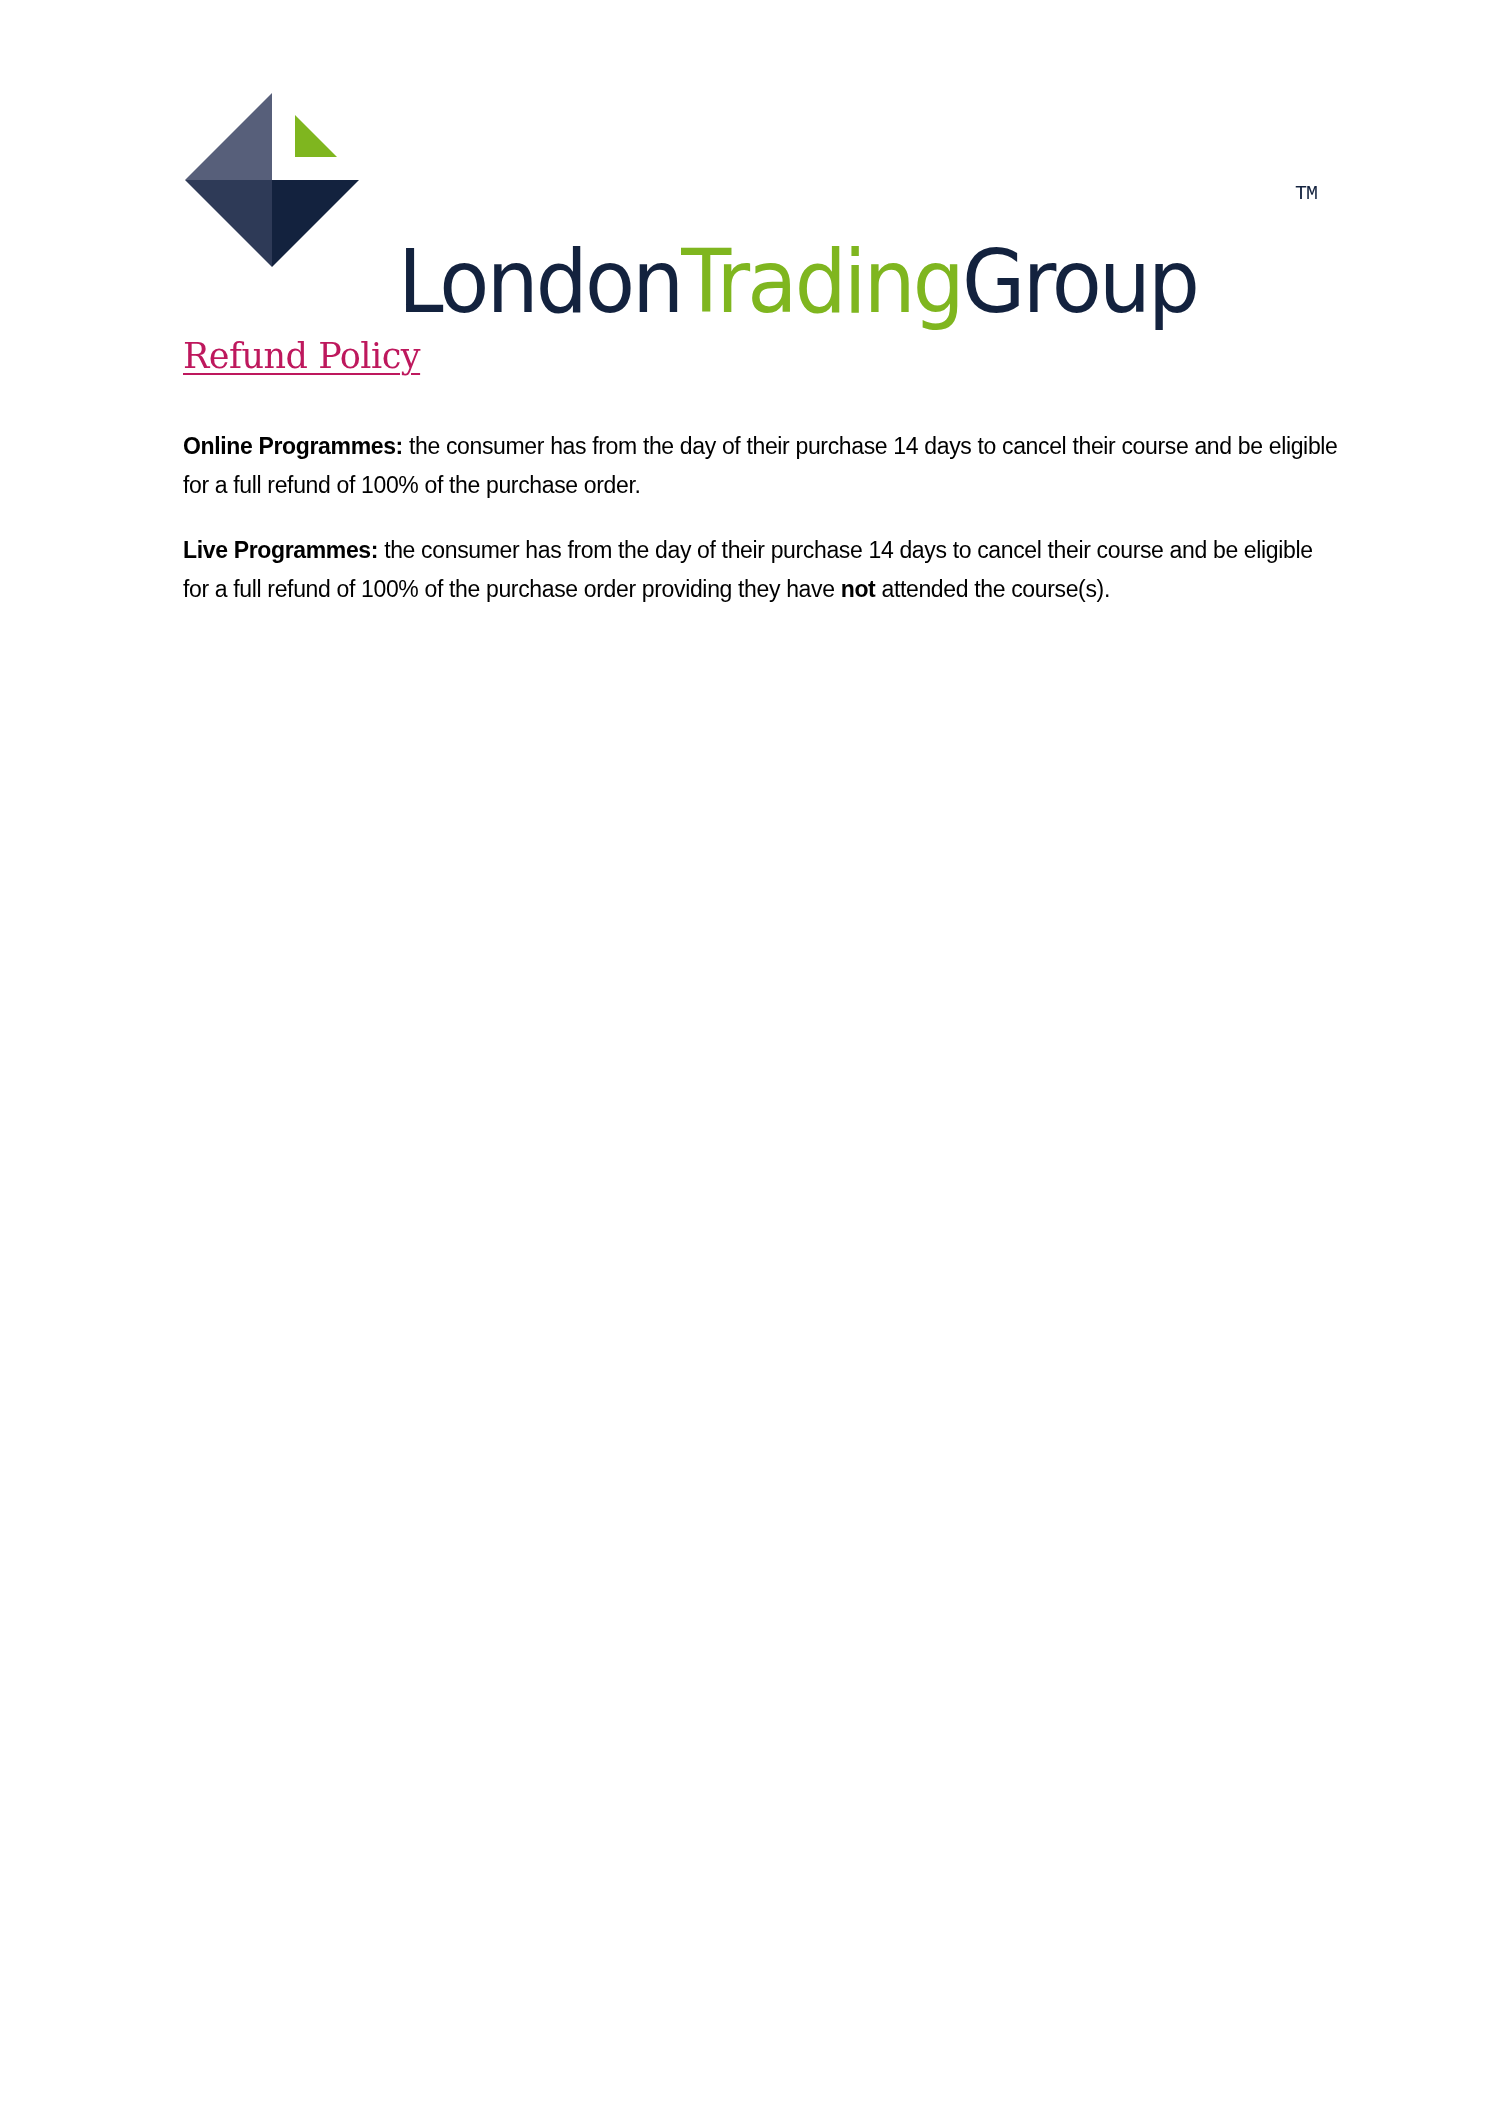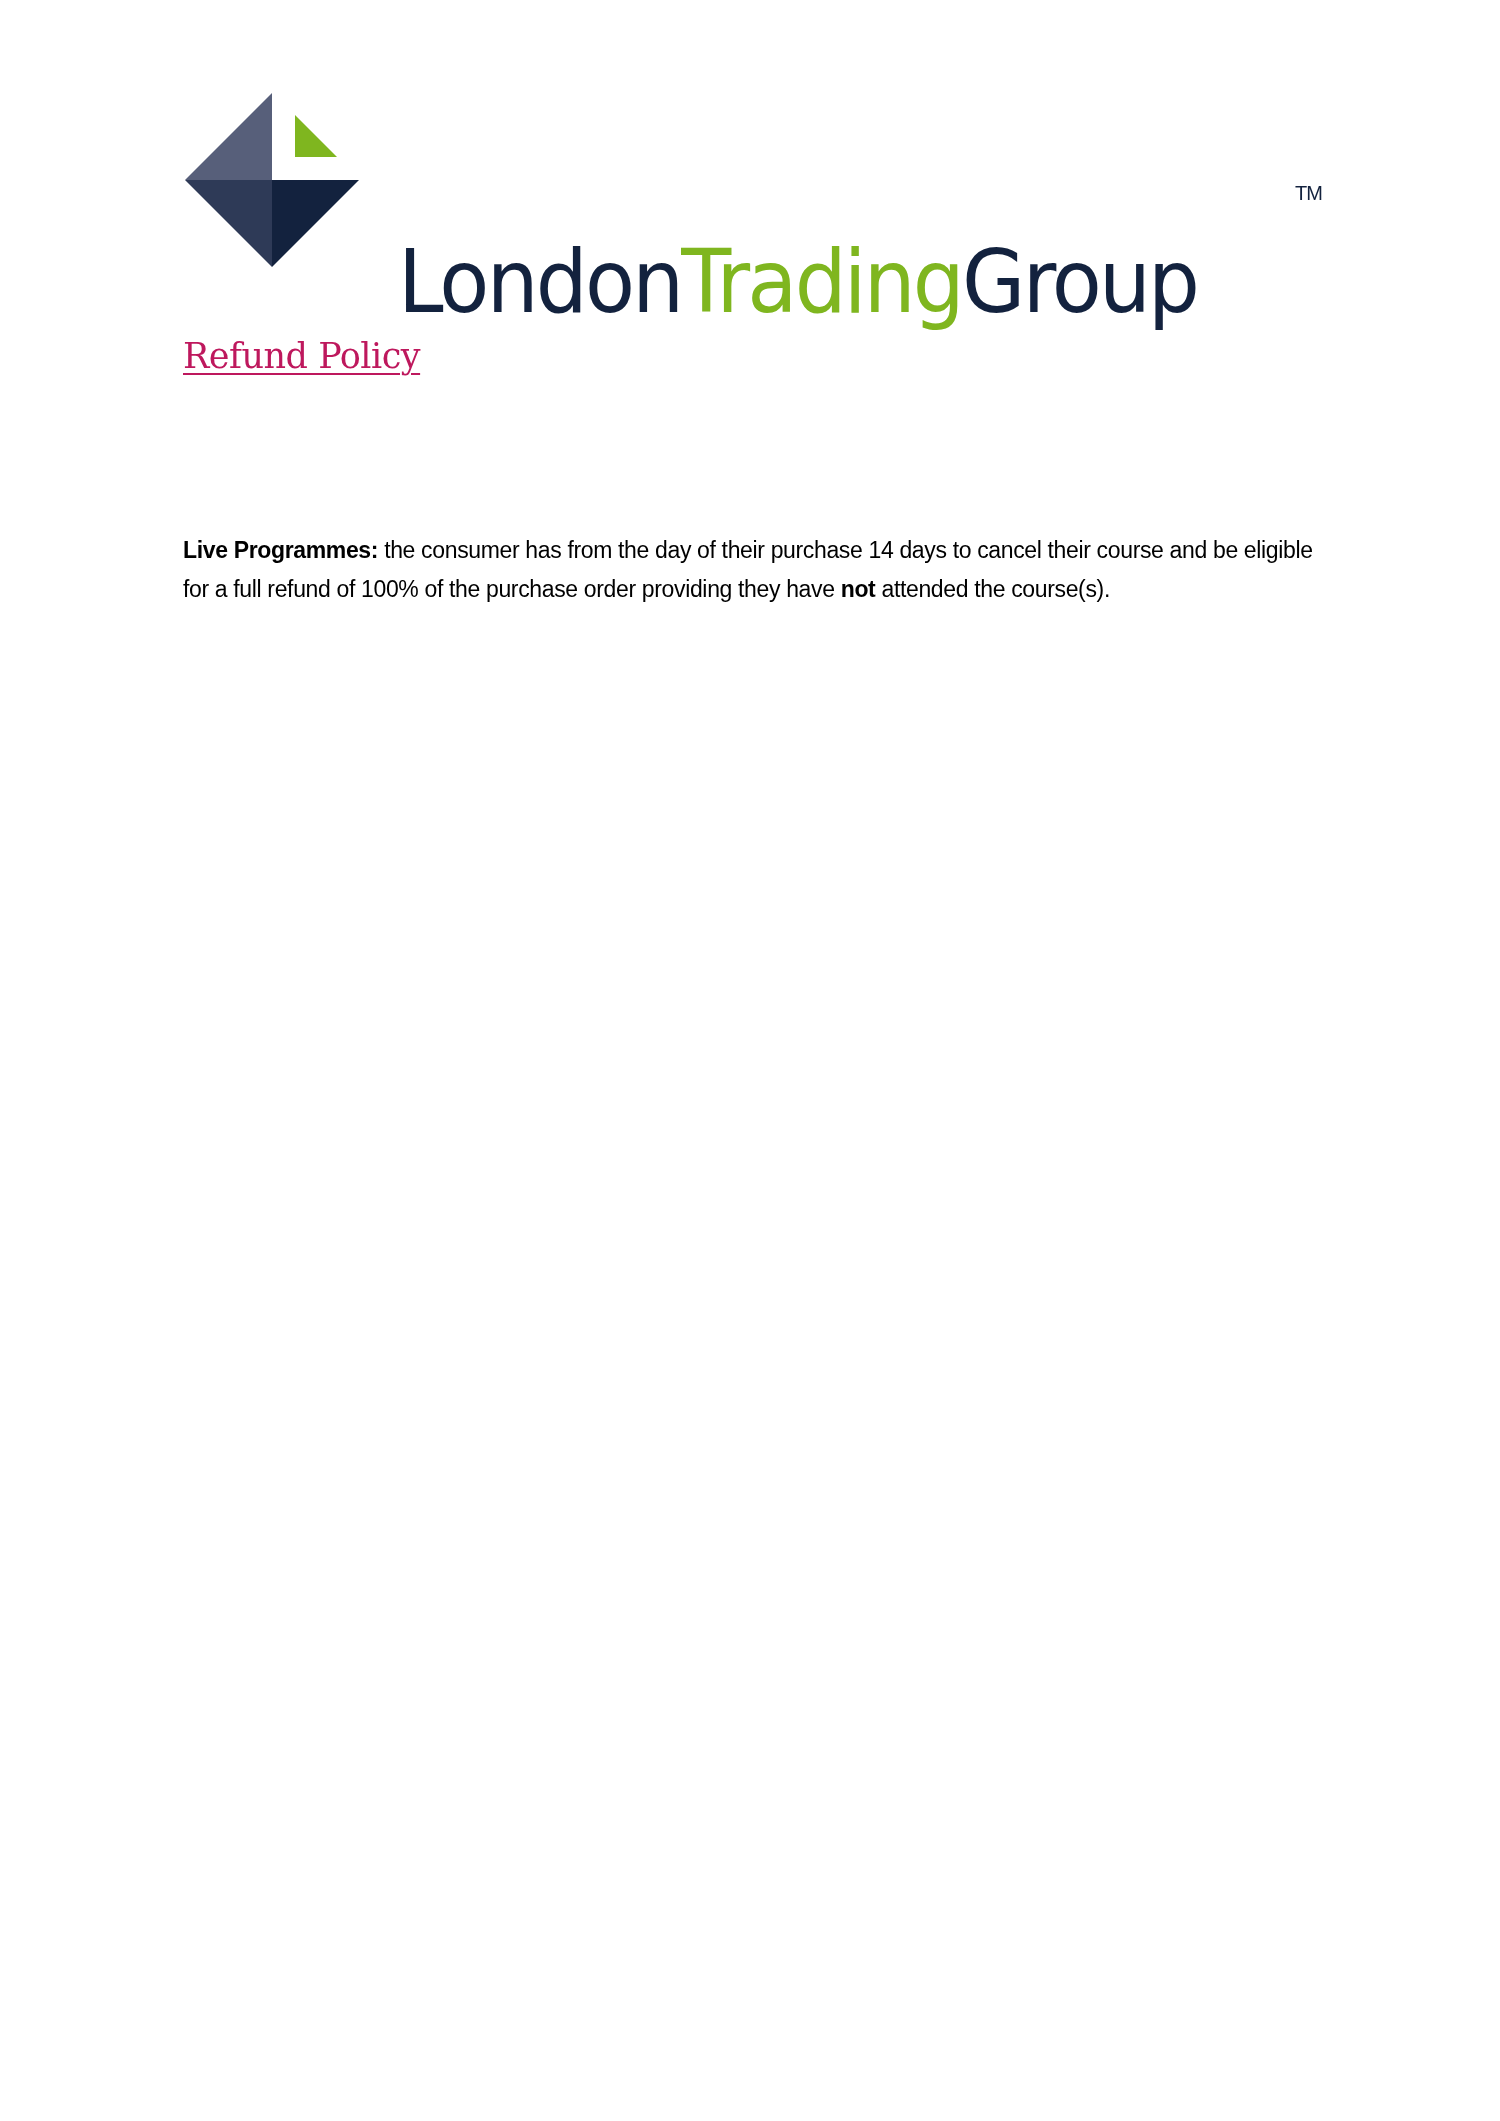--- a/index.html
+++ b/index.html
@@ -12,21 +12,21 @@
     position: absolute; left: 215px; top: 148px;
     font-family: "DejaVu Sans", sans-serif;
     font-size: 88px; line-height: 1; letter-spacing: -3px;
     font-weight: normal; white-space: nowrap;
     transform: scaleX(0.93); transform-origin: left top;
   }
   .logo-text .dark { color: #13223e; }
   .logo-text .green { color: #7fb61f; }
   .tm {
     position: absolute; left: 1112px; top: 92px;
-    font-family: Liberation Sans, sans-serif; font-size: 20px; color: #13223e;
+    font-family: Liberation Mono, monospace; font-size: 20px; color: #13223e;
     letter-spacing: -1px;
   }
 
   .heading {
     position: absolute; left: 183px; top: 336px;
     font-family: "DejaVu Serif", serif; font-size: 35px;
     color: #be185d; text-decoration: underline; text-underline-offset: 5px;
     text-decoration-thickness: 2px; font-weight: normal; margin: 0;
     letter-spacing: -0.5px;
   }
@@ -57,16 +57,17 @@
       <polygon points="112,25 112,67 154,67" fill="#7fb61f"></polygon>
     </svg>
     <div class="logo-text">
       <span class="dark">London</span><span class="green">Trading</span><span class="dark">Group</span>
     </div>
     <span class="tm">TM</span>
   </div>
 
   <h1 class="heading">Refund Policy</h1>
 
+  <p class="para p1"><b>Online Programmes:</b><span> the consumer has from the day of their purchase 14 days to cancel their course and be eligible for a full refund of 100% of the purchase order.</span></p>
 
   <p class="para p2"><b>Live Programmes:</b><span> the consumer has from the day of their purchase 14 days to cancel their course and be eligible for a full refund of 100% of the purchase order providing they have </span><b>not</b><span> attended the course(s).</span></p>
 
 </div>
 
 </body></html>

